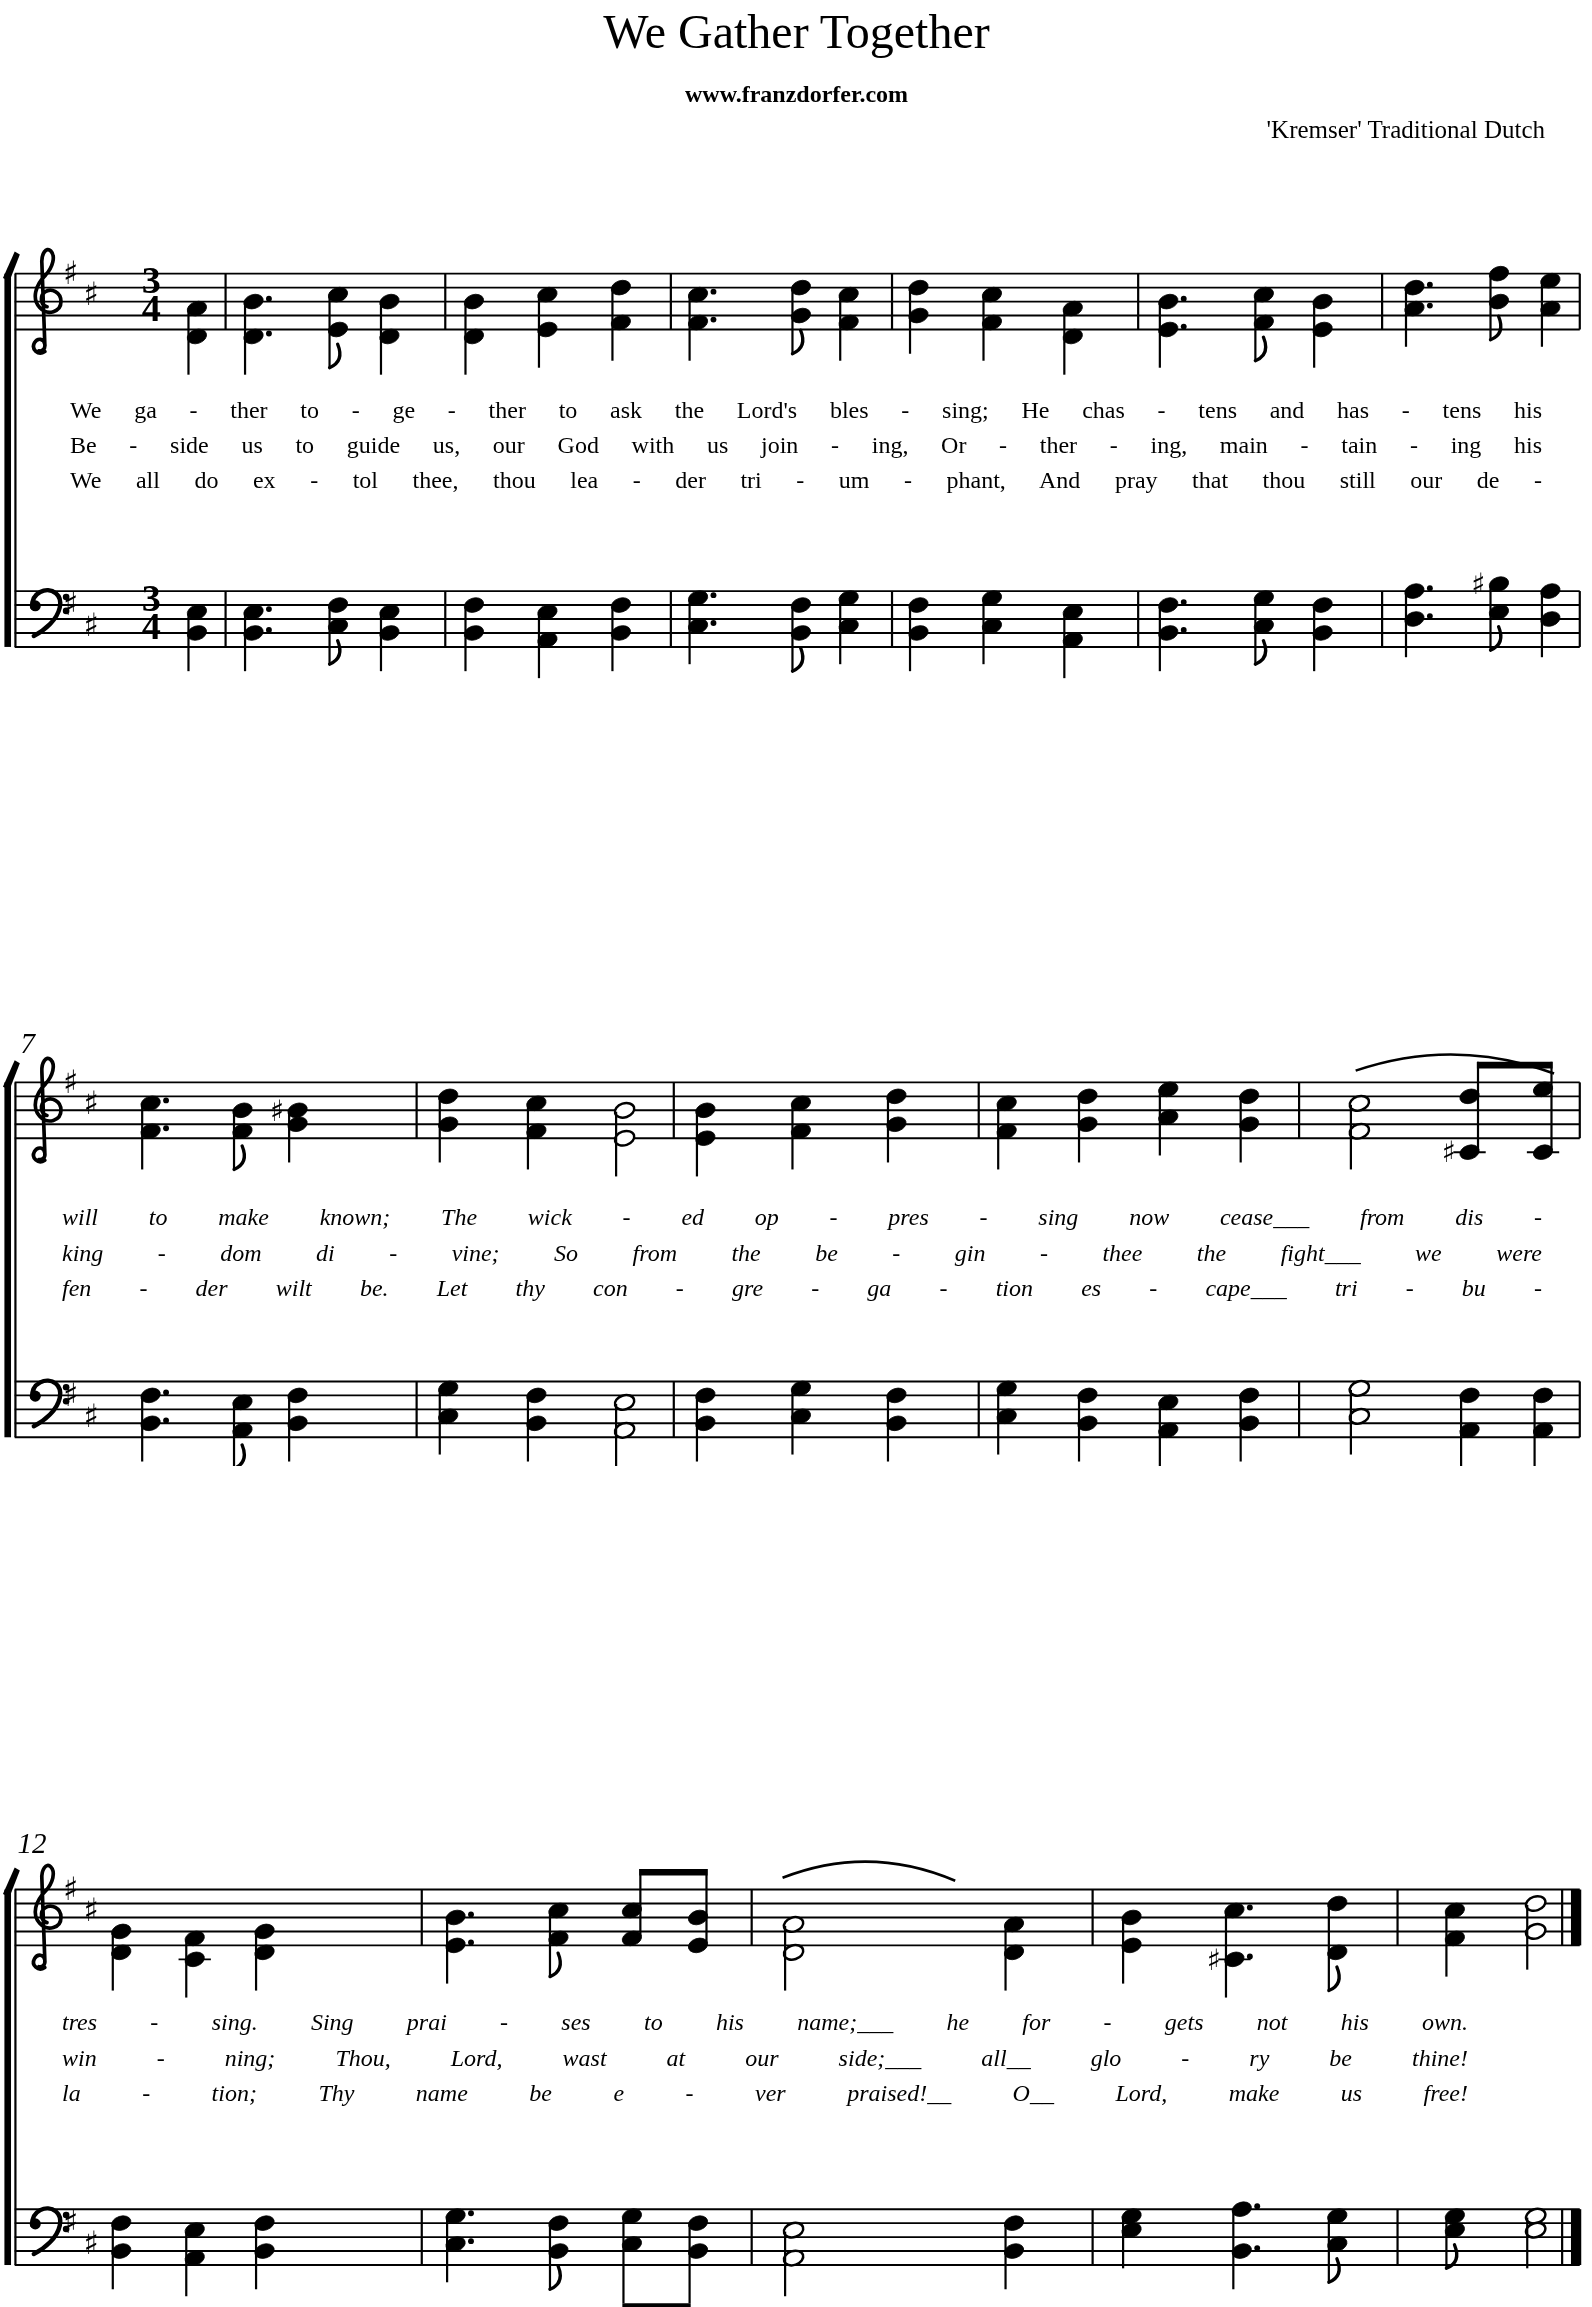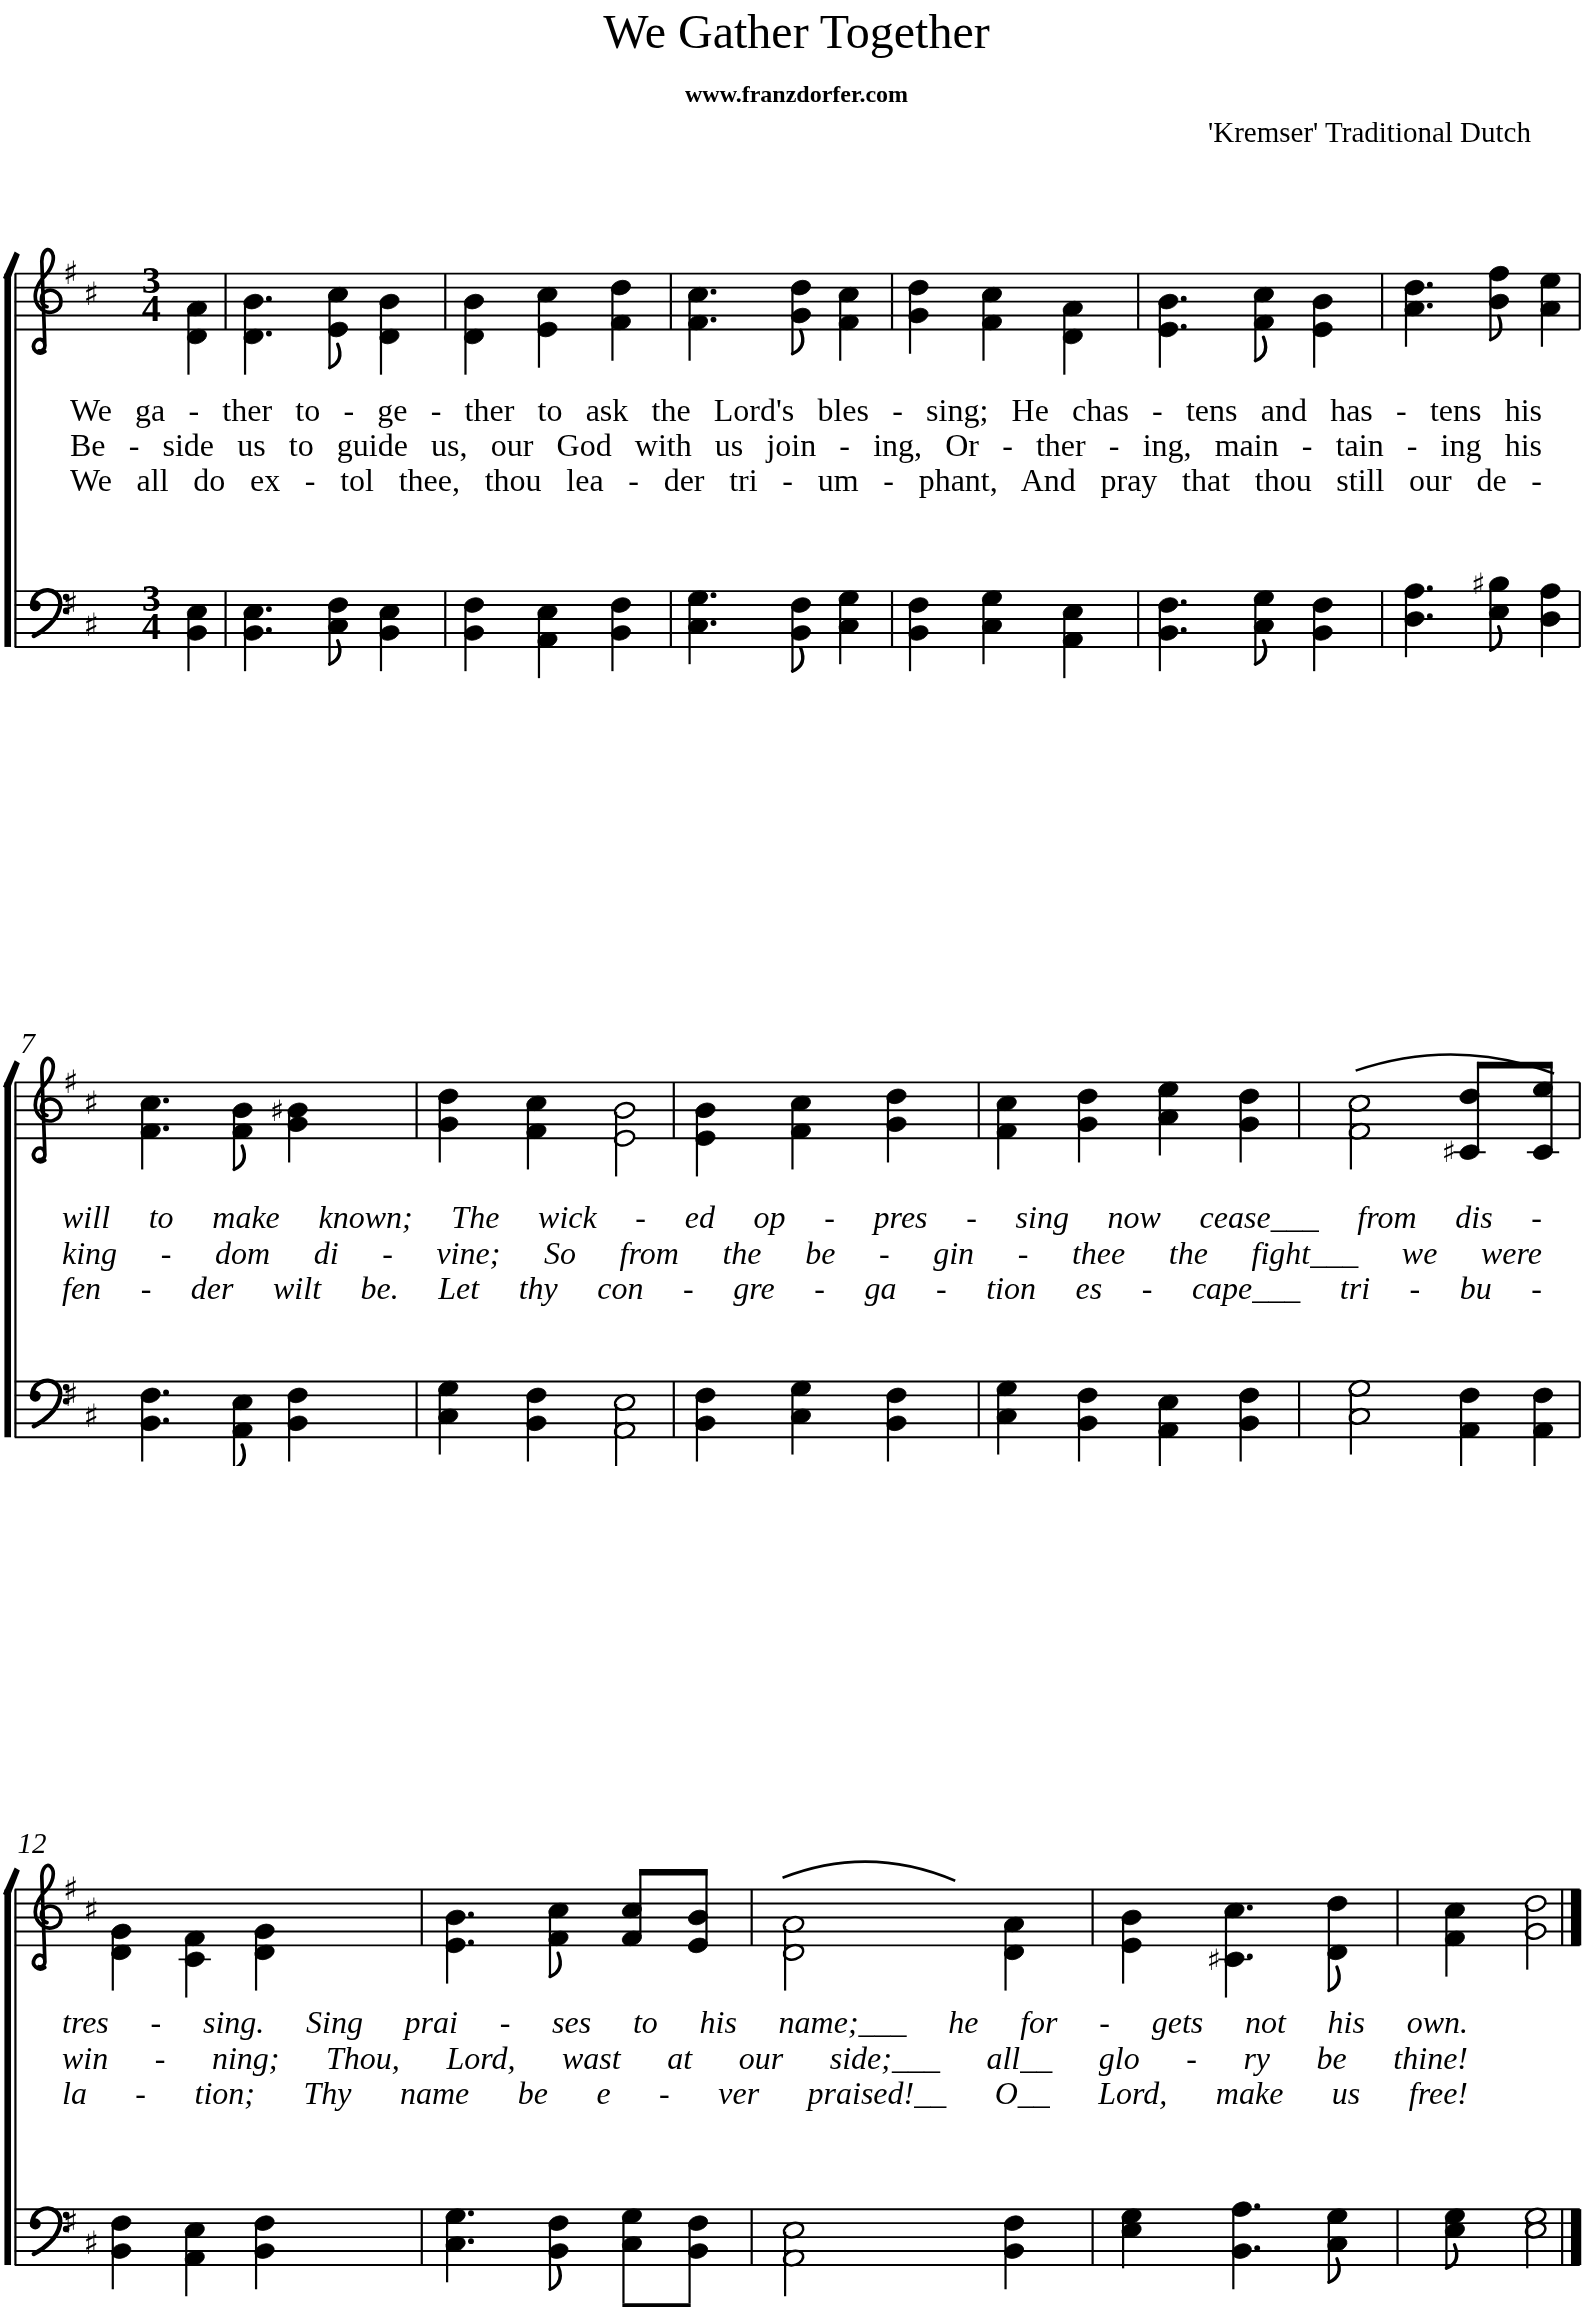--- a/index.html
+++ b/index.html
@@ -2,24 +2,24 @@
 <html style="font-size:11.8px"><head>
 <meta charset="utf-8">
 <style>
   html,body{margin:0;padding:0;background:#ffffff;}
   .page{position:relative;width:1593px;height:2307px;background:#ffffff;color:#000;
         font-family:"Liberation Serif",serif;overflow:hidden;}
   .title{position:absolute;top:4.4px;left:0;width:100%;text-align:center;
          font-size:48px;font-weight:400;letter-spacing:0px;}
   .website{position:absolute;top:81px;left:0;width:100%;text-align:center;
            font-size:24px;font-weight:600;}
-  .attribution{position:absolute;top:116px;right:62px;font-size:29px;}
+  .attribution{position:absolute;top:116px;right:48px;font-size:25px;}
   .system{position:absolute;left:0;width:1593px;}
   .system svg{position:absolute;left:0;top:0;}
-  .lyric{position:absolute;left:70px;right:51px;font-size:32px;
+  .lyric{position:absolute;left:70px;right:51px;font-size:24px;
          text-align:justify;text-align-last:justify;white-space:normal;line-height:34px;}
   .measure-number{position:absolute;font-size:29px;font-style:italic;}
   .s2 .lyric,.s3 .lyric{left:62px;font-style:italic;}
   .s3 .lyric{right:125px;}
 </style>
 </head>
 <body>
 
 <div class="page">
 

